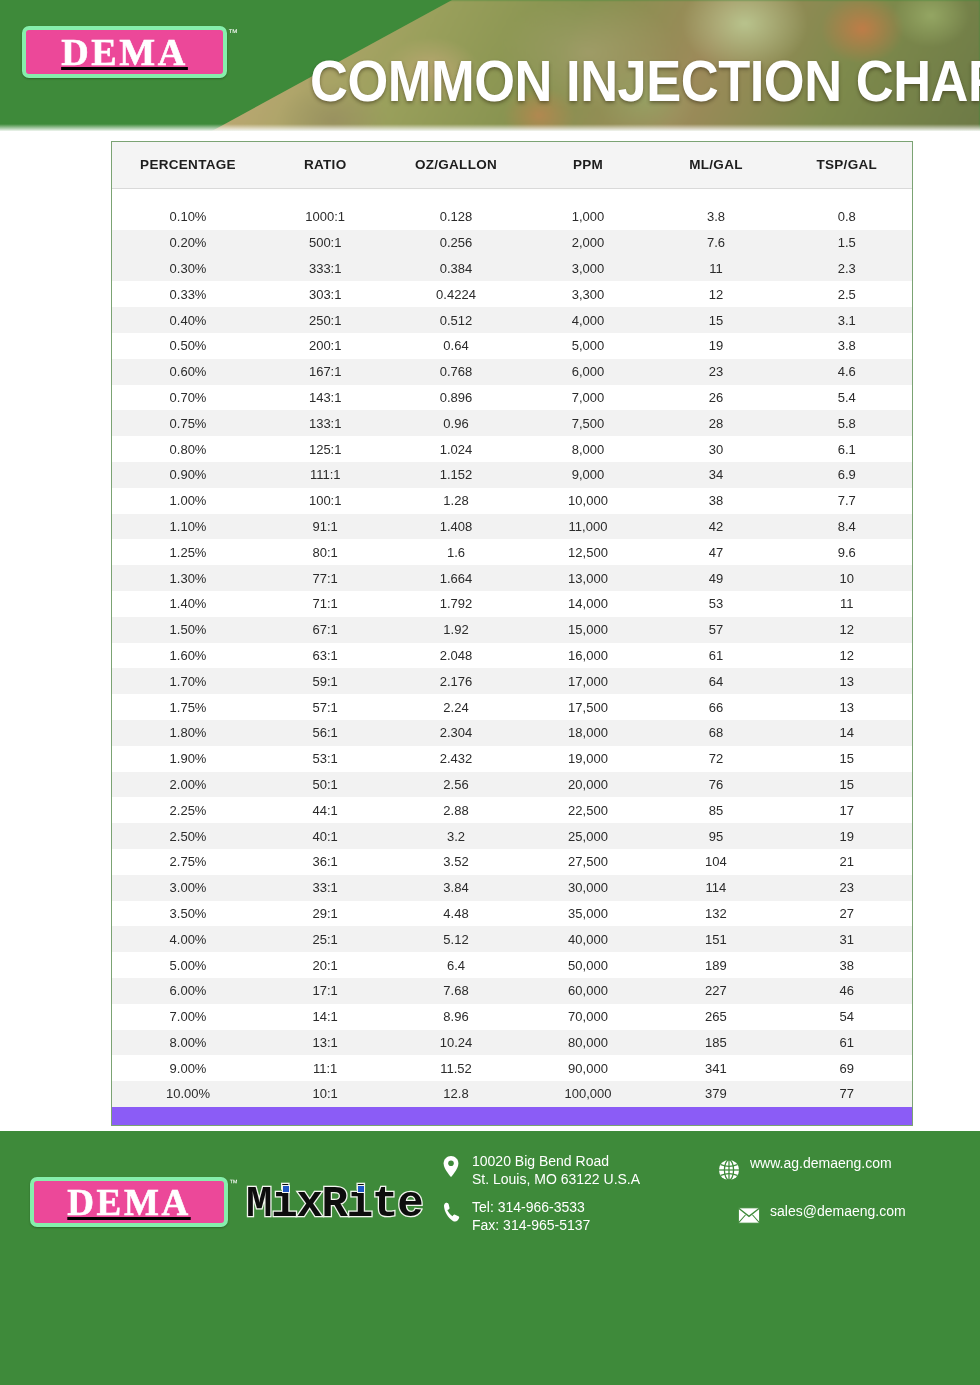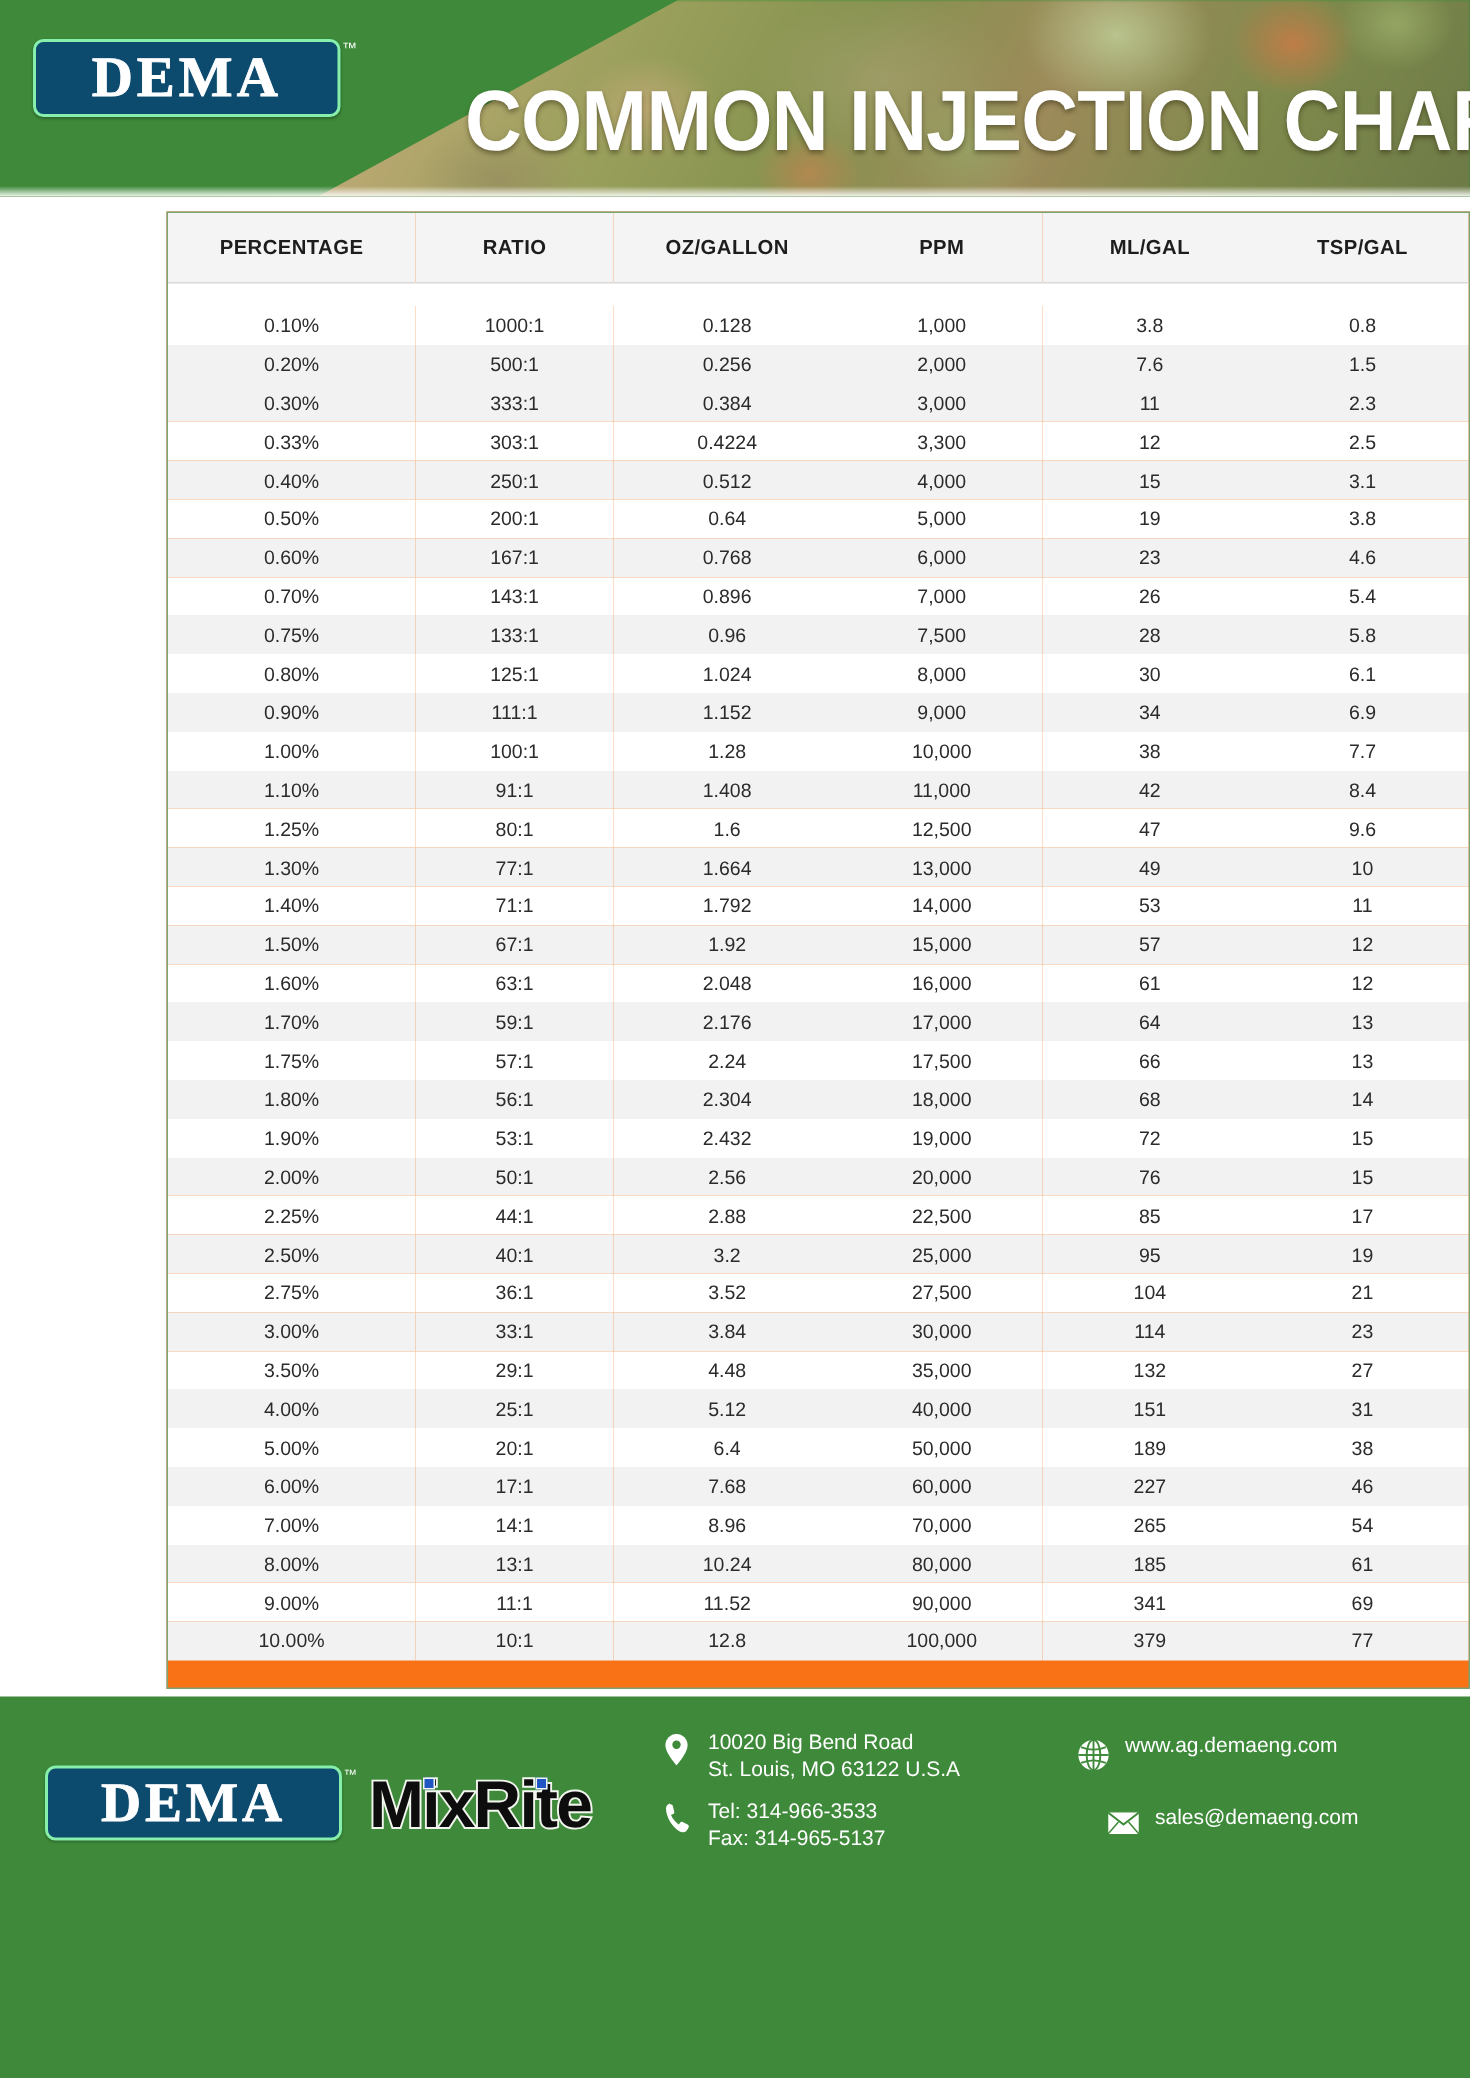--- a/index.html
+++ b/index.html
@@ -62,27 +62,28 @@
     background: linear-gradient(to bottom, rgba(255,255,255,0.0), rgba(255,255,255,0.92));
   }
 
   
   .dema-logo {
     position: absolute;
     display: inline-block;
   }
   .dema-logo .plate {
     position: relative;
-    background: #0c4a6e;
-    border: 2px solid #86efac;
+    background: #ec4899;
+    border: 4px solid #86efac;
     border-radius: 7px;
     display: flex;
     align-items: center;
     justify-content: center;
     box-shadow: 0 1px 2px rgba(0,0,0,0.28);
+    text-decoration: underline;
   }
   .dema-logo .plate-text {
     font-family: "Liberation Serif", serif;
     font-weight: bold;
     color: #ffffff;
     letter-spacing: 0.07em;
     line-height: 1;
     -webkit-text-stroke: 0.6px #ffffff;
     white-space: nowrap;
   }
@@ -113,24 +114,24 @@
     transform: scaleX(0.92);
     transform-origin: left top;
     text-shadow: 0 2px 4px rgba(40,30,10,0.45);
   }
 
   
   .table-wrap {
     position: absolute;
     left: 111px;
     top: 141px;
-    width: 869px;
+    width: 802px;
     height: 985px;
     border: 1px solid #7ba373;
-    background: #f97316;
+    background: #8b5cf6;
   }
 
   table.chart {
     width: 100%;
     border-collapse: collapse;
     table-layout: fixed;
   }
 
   table.chart thead th {
     background: #f4f4f4;
@@ -178,21 +179,21 @@
 
   #footer-dema { left: 30px; top: 46px; }
   #footer-dema .plate { width: 198px; height: 50px; }
   #footer-dema .plate-text { font-size: 37px; }
   #footer-dema .tm { right: -10px; top: 2px; font-size: 9px; }
 
   .mixrite {
     position: absolute;
     left: 246px;
     top: 51px;
-    font-family: Liberation Sans, sans-serif;
+    font-family: Liberation Mono, monospace;
     font-size: 44px;
     font-weight: bold;
     color: #0d0d0d;
     letter-spacing: -1.2px;
     line-height: 1;
     -webkit-text-stroke: 2.5px #f2f6ee;
     paint-order: stroke fill;
     white-space: nowrap;
   }
   .mixrite .dotsq {

